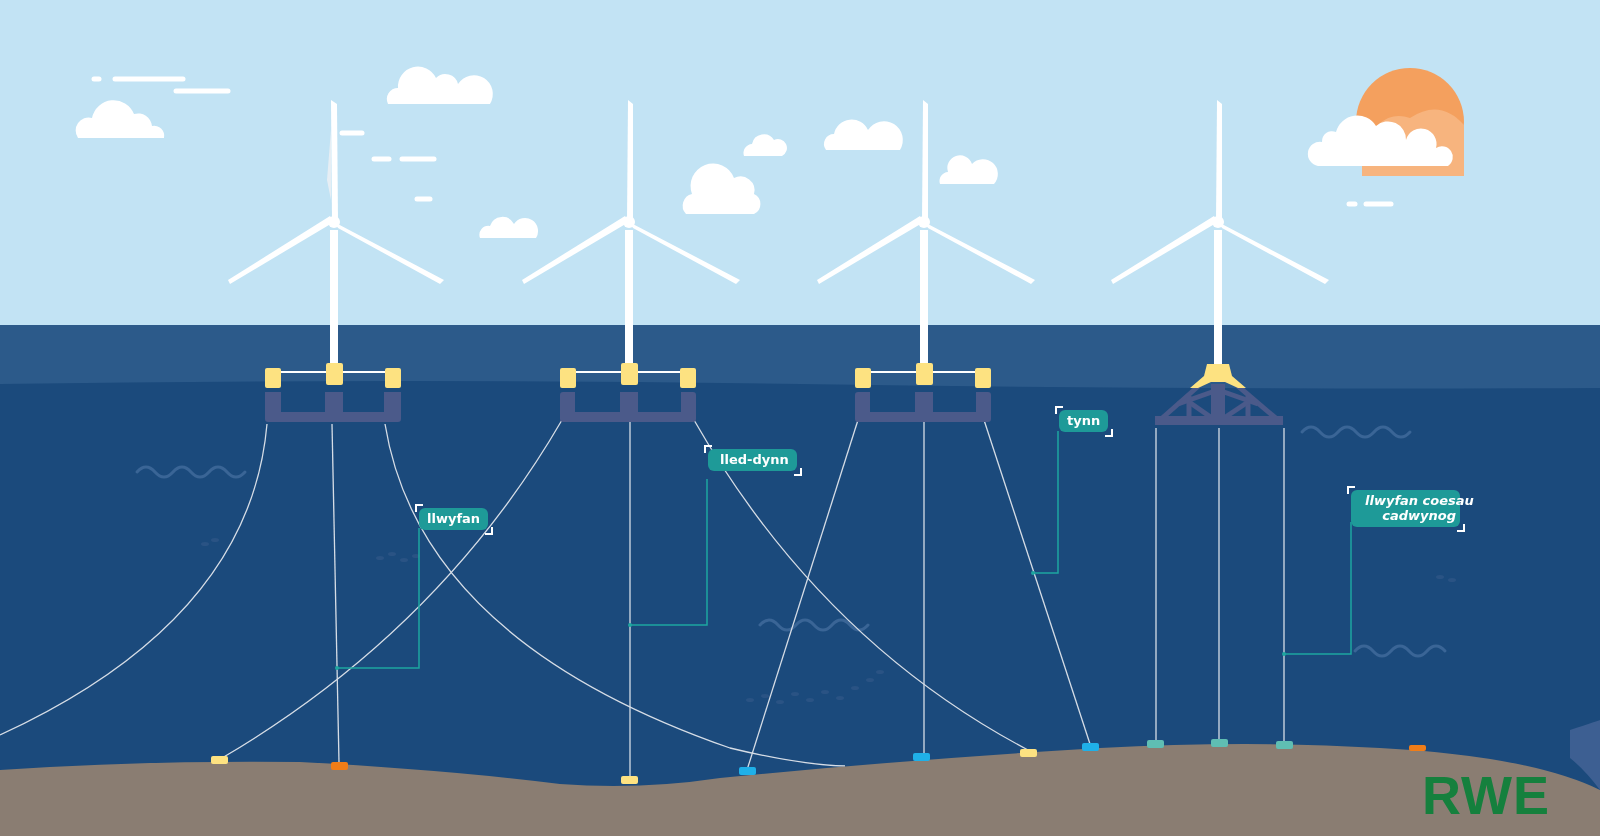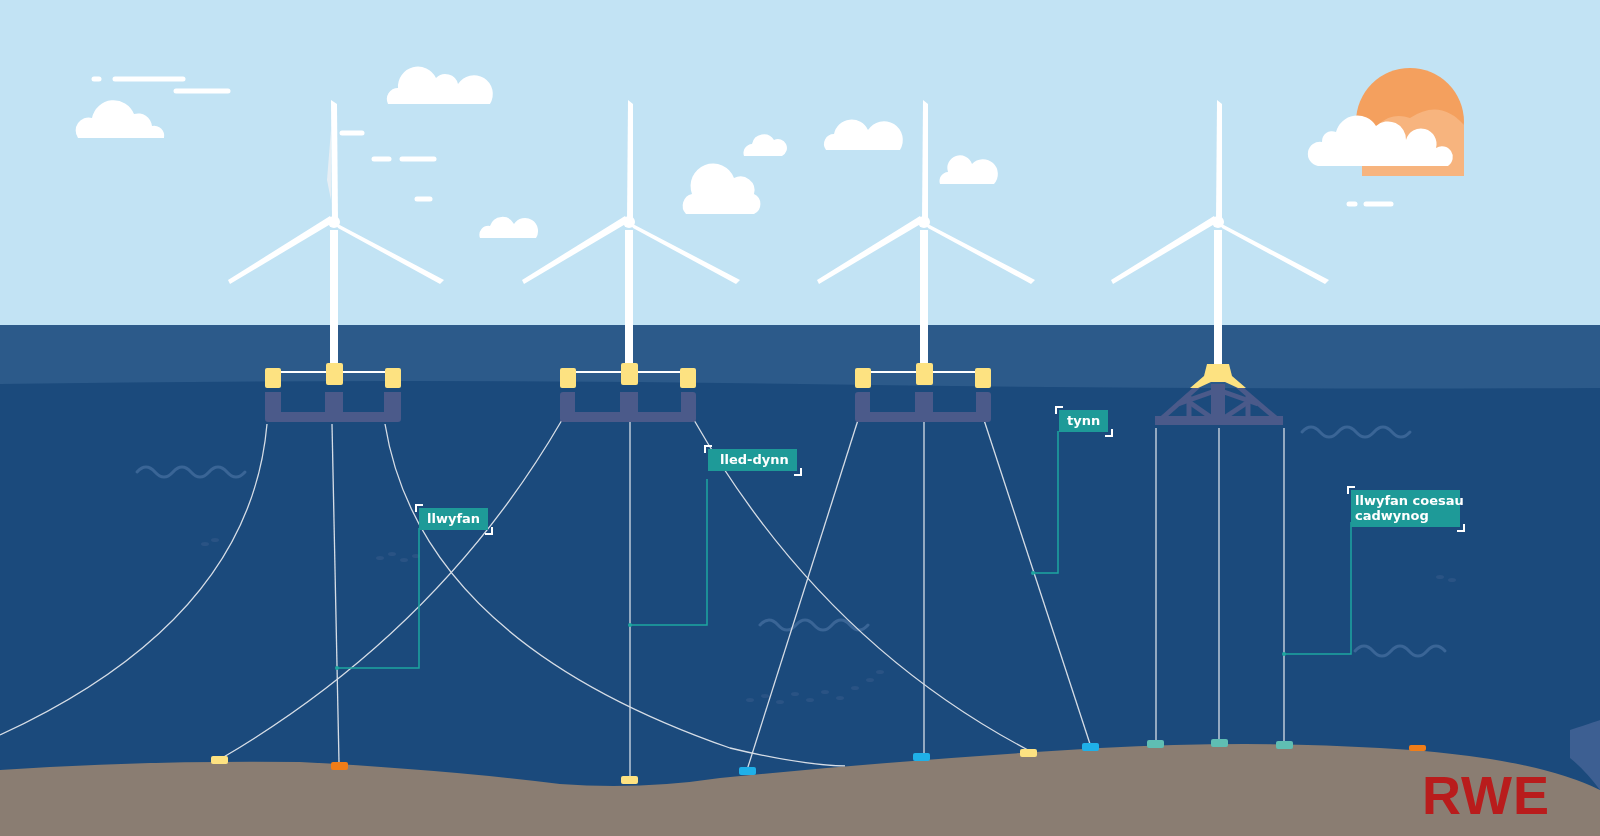--- a/index.html
+++ b/index.html
@@ -7,34 +7,35 @@
   #scene { position: absolute; left: 0; top: 0; width: 1600px; height: 836px; display: block; }
   .label {
     position: absolute;
     background: #1e9a98;
     color: #ffffff;
     font-family: "DejaVu Sans", sans-serif;
     font-weight: bold;
     font-size: 13px;
     line-height: 15px;
     padding: 3px 8px 4px 8px;
-    text-align: left;
+    text-align: right;
     white-space: nowrap;
     box-sizing: border-box;
+    border-radius: 6px;
   }
   .label::before, .label::after {
     content: ""; position: absolute; width: 6px; height: 6px;
   }
   .label::before { left: -4px; top: -4px; border-left: 2px solid #ffffff; border-top: 2px solid #ffffff; }
   .label::after { right: -5px; bottom: -5px; border-right: 2px solid #ffffff; border-bottom: 2px solid #ffffff; }
   .label span { display: block; }
   .logo {
     position: absolute;
     left: 1422px; top: 768px;
-    color: #b91c1c;
+    color: #15803d;
     font-family: "Liberation Sans", sans-serif;
     font-weight: bold;
     font-size: 54px;
     line-height: 54px;
     letter-spacing: 1px;
   }
 </style>
 </head>
 <body>
 
@@ -239,18 +240,18 @@
 
 <div class="label" style="left:419px; top:508px;">
   <span>llwyfan</span>
 </div>
 <div class="label" style="left:708px; top:449px;padding-left:12px;">
   <span>lled-dynn</span>
 </div>
 <div class="label" style="left:1059px; top:410px;">
   <span>tynn</span>
 </div>
-<div class="label" style="left:1351px; top:490px; width:109px; padding:3px 4px 4px 4px;">
+<div class="label" style="left:1351px; top:490px; width:109px; padding:3px 4px 4px 14px;font-style:italic;">
   <span>llwyfan coesau</span>
   <span>cadwynog</span>
 </div>
 
 <div class="logo">RWE</div>
 
 </body></html>

